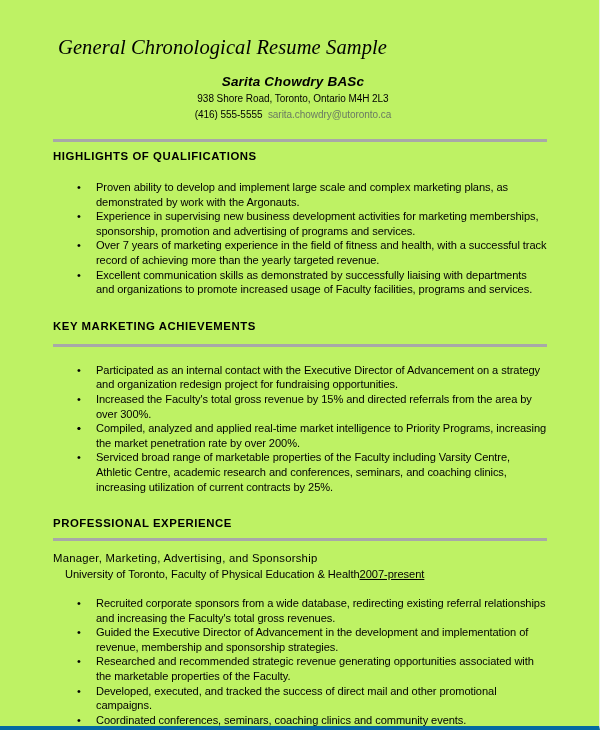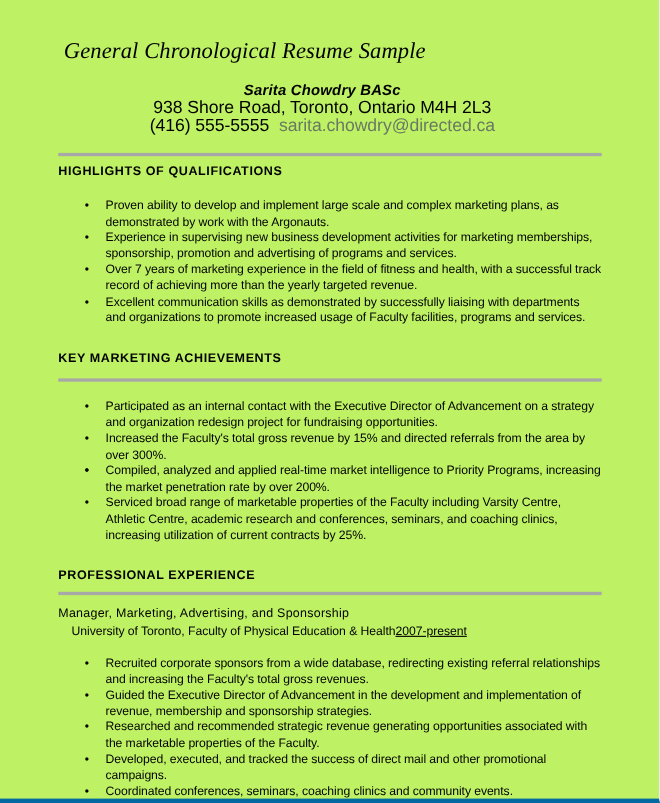--- a/index.html
+++ b/index.html
@@ -45,21 +45,21 @@
     padding-right: 14px;
   }
   .cand-name {
     font-size: 13.5px;
     font-weight: bold;
     letter-spacing: .2px;
     line-height: 18px;
     font-style: italic;
   }
   .cand-line {
-    font-size: 16px;
+    font-size: 10px;
     line-height: 15.5px;
     letter-spacing: -.05px;
   }
   .email {
     color: #6a7a62;
   }
 
   
   .rule {
     height: 3px;
@@ -134,21 +134,21 @@
 <div class="page">
   <div class="inner">
 
     <h1 class="doc-title">General Chronological Resume Sample</h1>
 
     <div class="contact">
       <div class="cand-name">Sarita Chowdry BASc</div>
       <div class="cand-line">938 Shore Road, Toronto, Ontario M4H 2L3</div>
       <div class="cand-line">
         <span>(416) 555-5555</span>
-        <span>&nbsp;</span><span class="email">sarita.chowdry@directed.ca</span>
+        <span>&nbsp;</span><span class="email">sarita.chowdry@utoronto.ca</span>
       </div>
     </div>
 
     <div class="sp-a"></div>
     <hr class="rule">
     <div class="sp-c"></div>
     <div class="sec-head">HIGHLIGHTS OF QUALIFICATIONS</div>
     <div class="sp-d"></div>
 
     <ul class="bullets">

